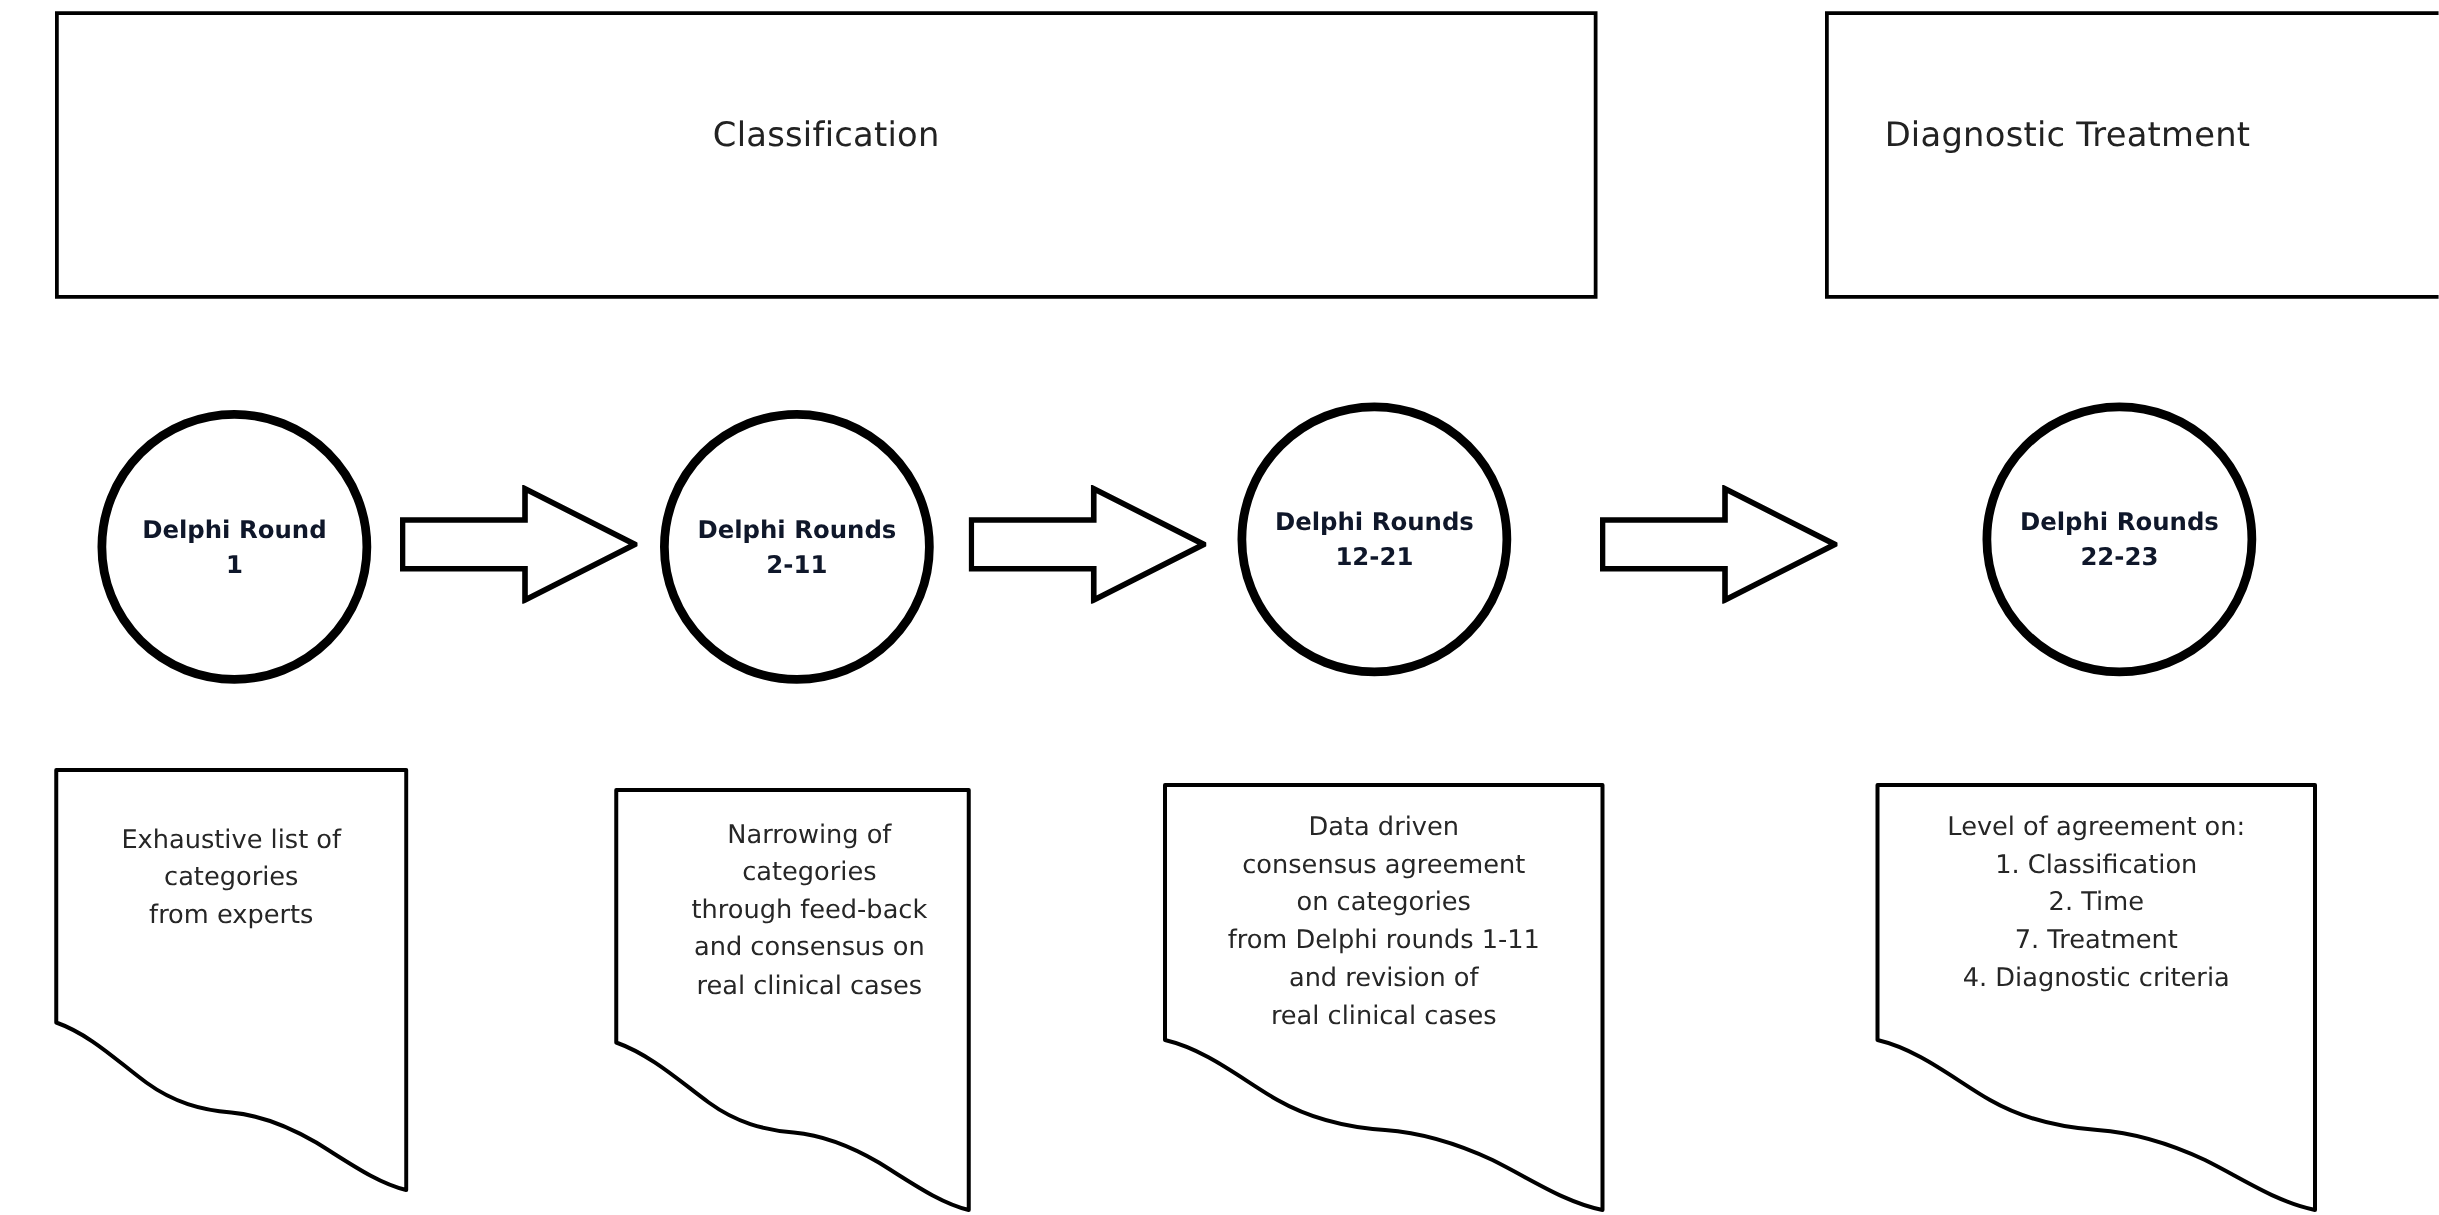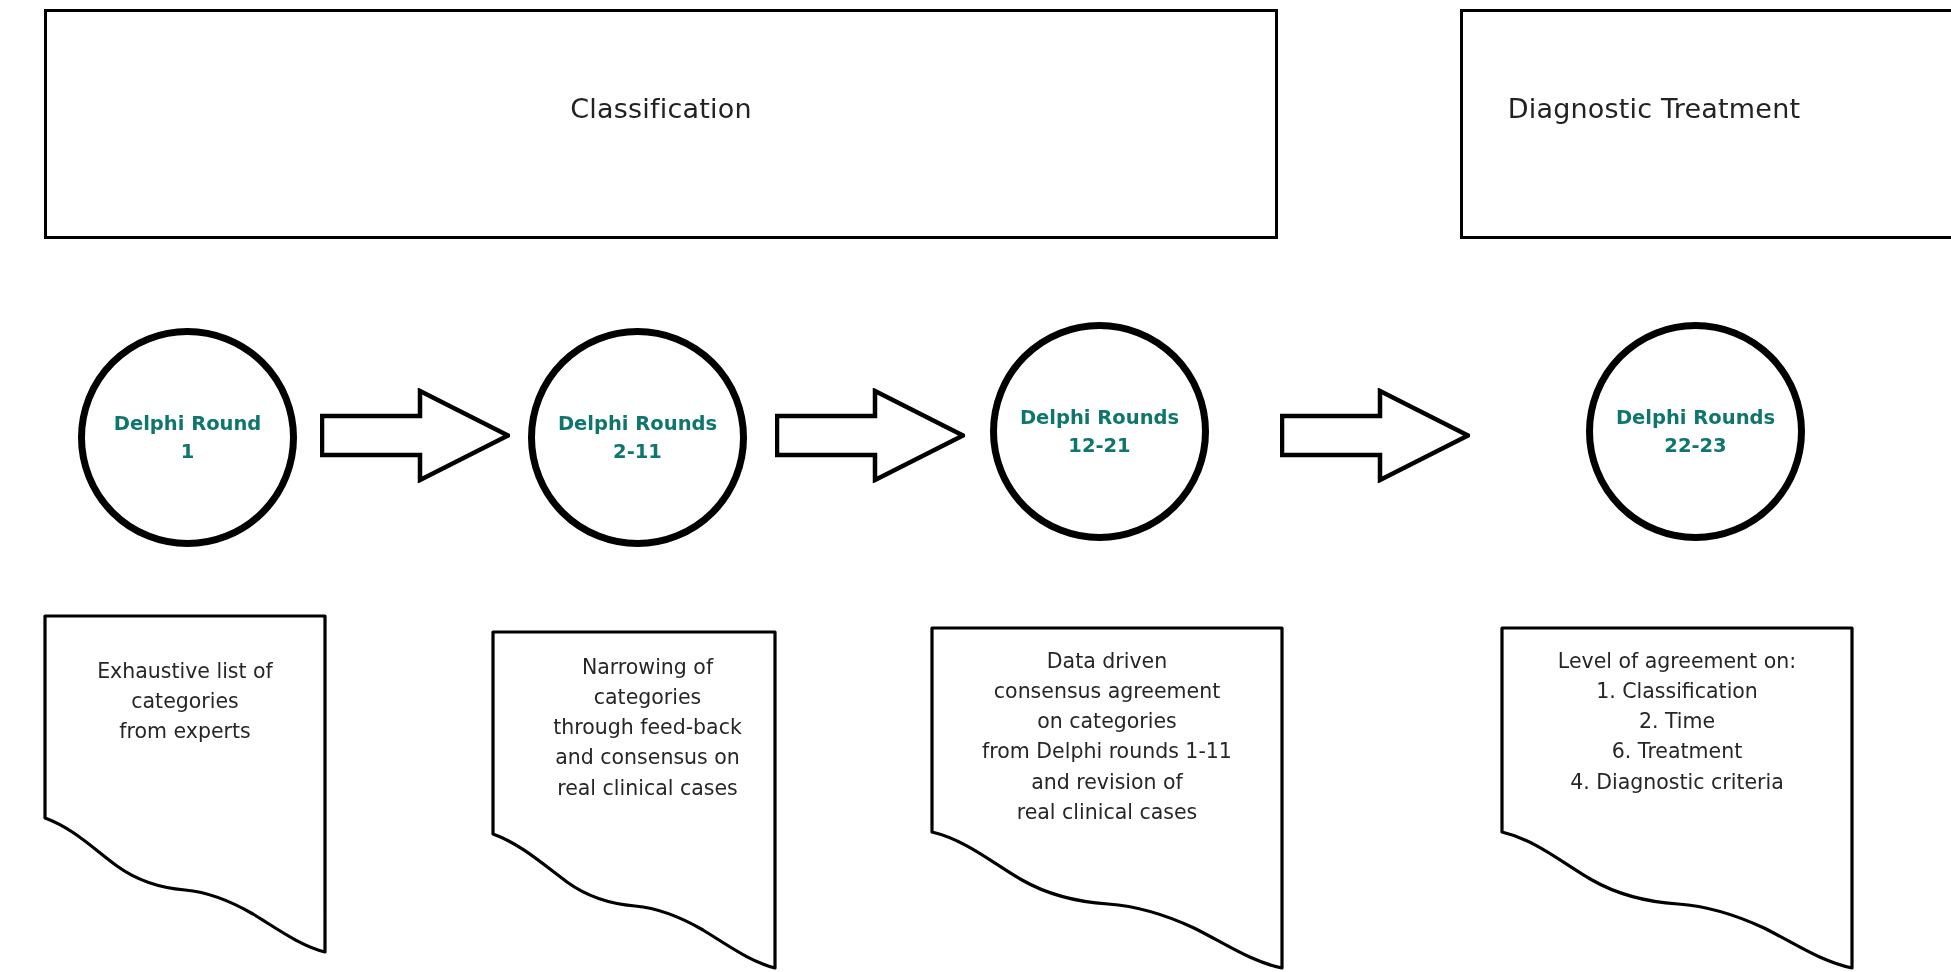--- a/index.html
+++ b/index.html
@@ -68,21 +68,21 @@
     background: #ffffff;
     display: flex;
     align-items: center;
     justify-content: center;
     text-align: center;
   }
   .round-circle .round-label {
     font-size: 19.5px;
     font-weight: bold;
     line-height: 1.42;
-    color: #0f766e;
+    color: #0f172a;
     white-space: pre-line;
   }
   #round-circle-0 { left: 78px;   top: 328px; }
   #round-circle-1 { left: 528px;  top: 328px; }
   #round-circle-2 { left: 990px;  top: 322px; }
   #round-circle-3 { left: 1586px; top: 322px; }
 
   
   .flow-arrow {
     position: absolute;
@@ -224,17 +224,17 @@
     <svg viewBox="0 0 354 346" preserveAspectRatio="none">
       <path d="M2,2 L352,2 L352,342
                C322,336 296,318 264,302
                C234,288 206,280 178,278
                C148,276 120,270 92,254
                C64,238 36,214 2,206 Z" fill="#ffffff" stroke="#000000" stroke-width="3.2" stroke-linejoin="round"></path>
     </svg>
     <div class="doc-text">Level of agreement on:
 1. Classification
 2. Time
-6. Treatment
+7. Treatment
 4. Diagnostic criteria</div>
   </div>
 
 </div>
 
 </body></html>

